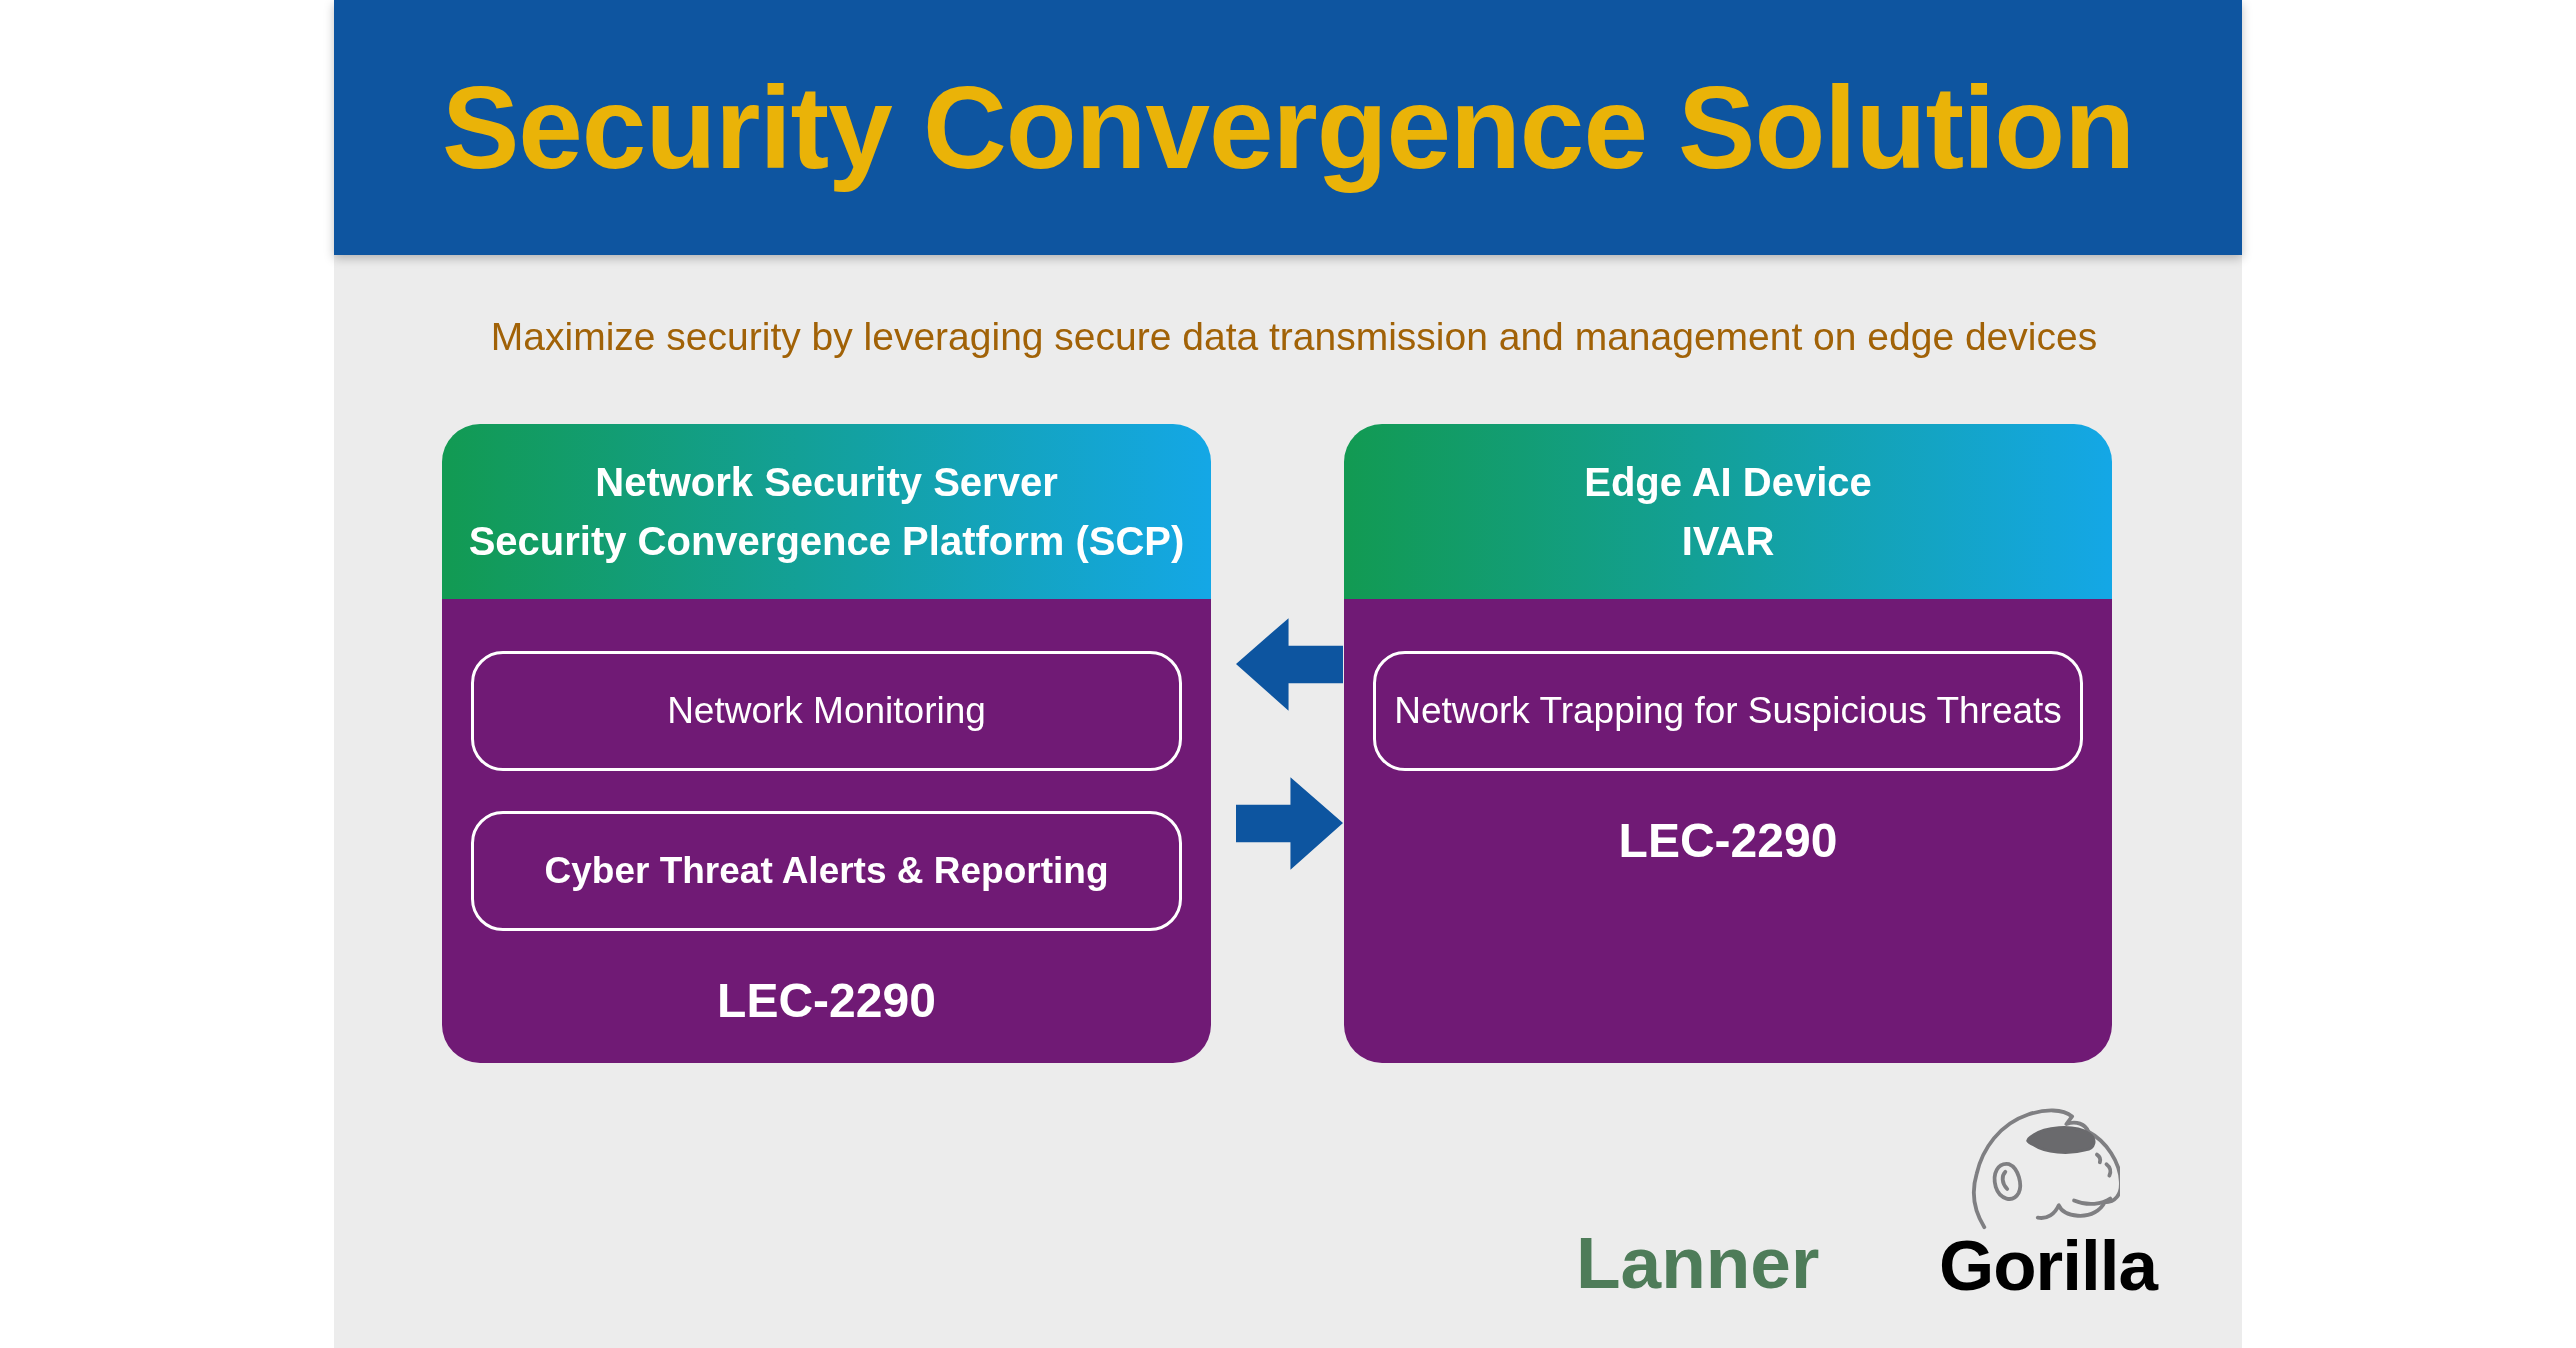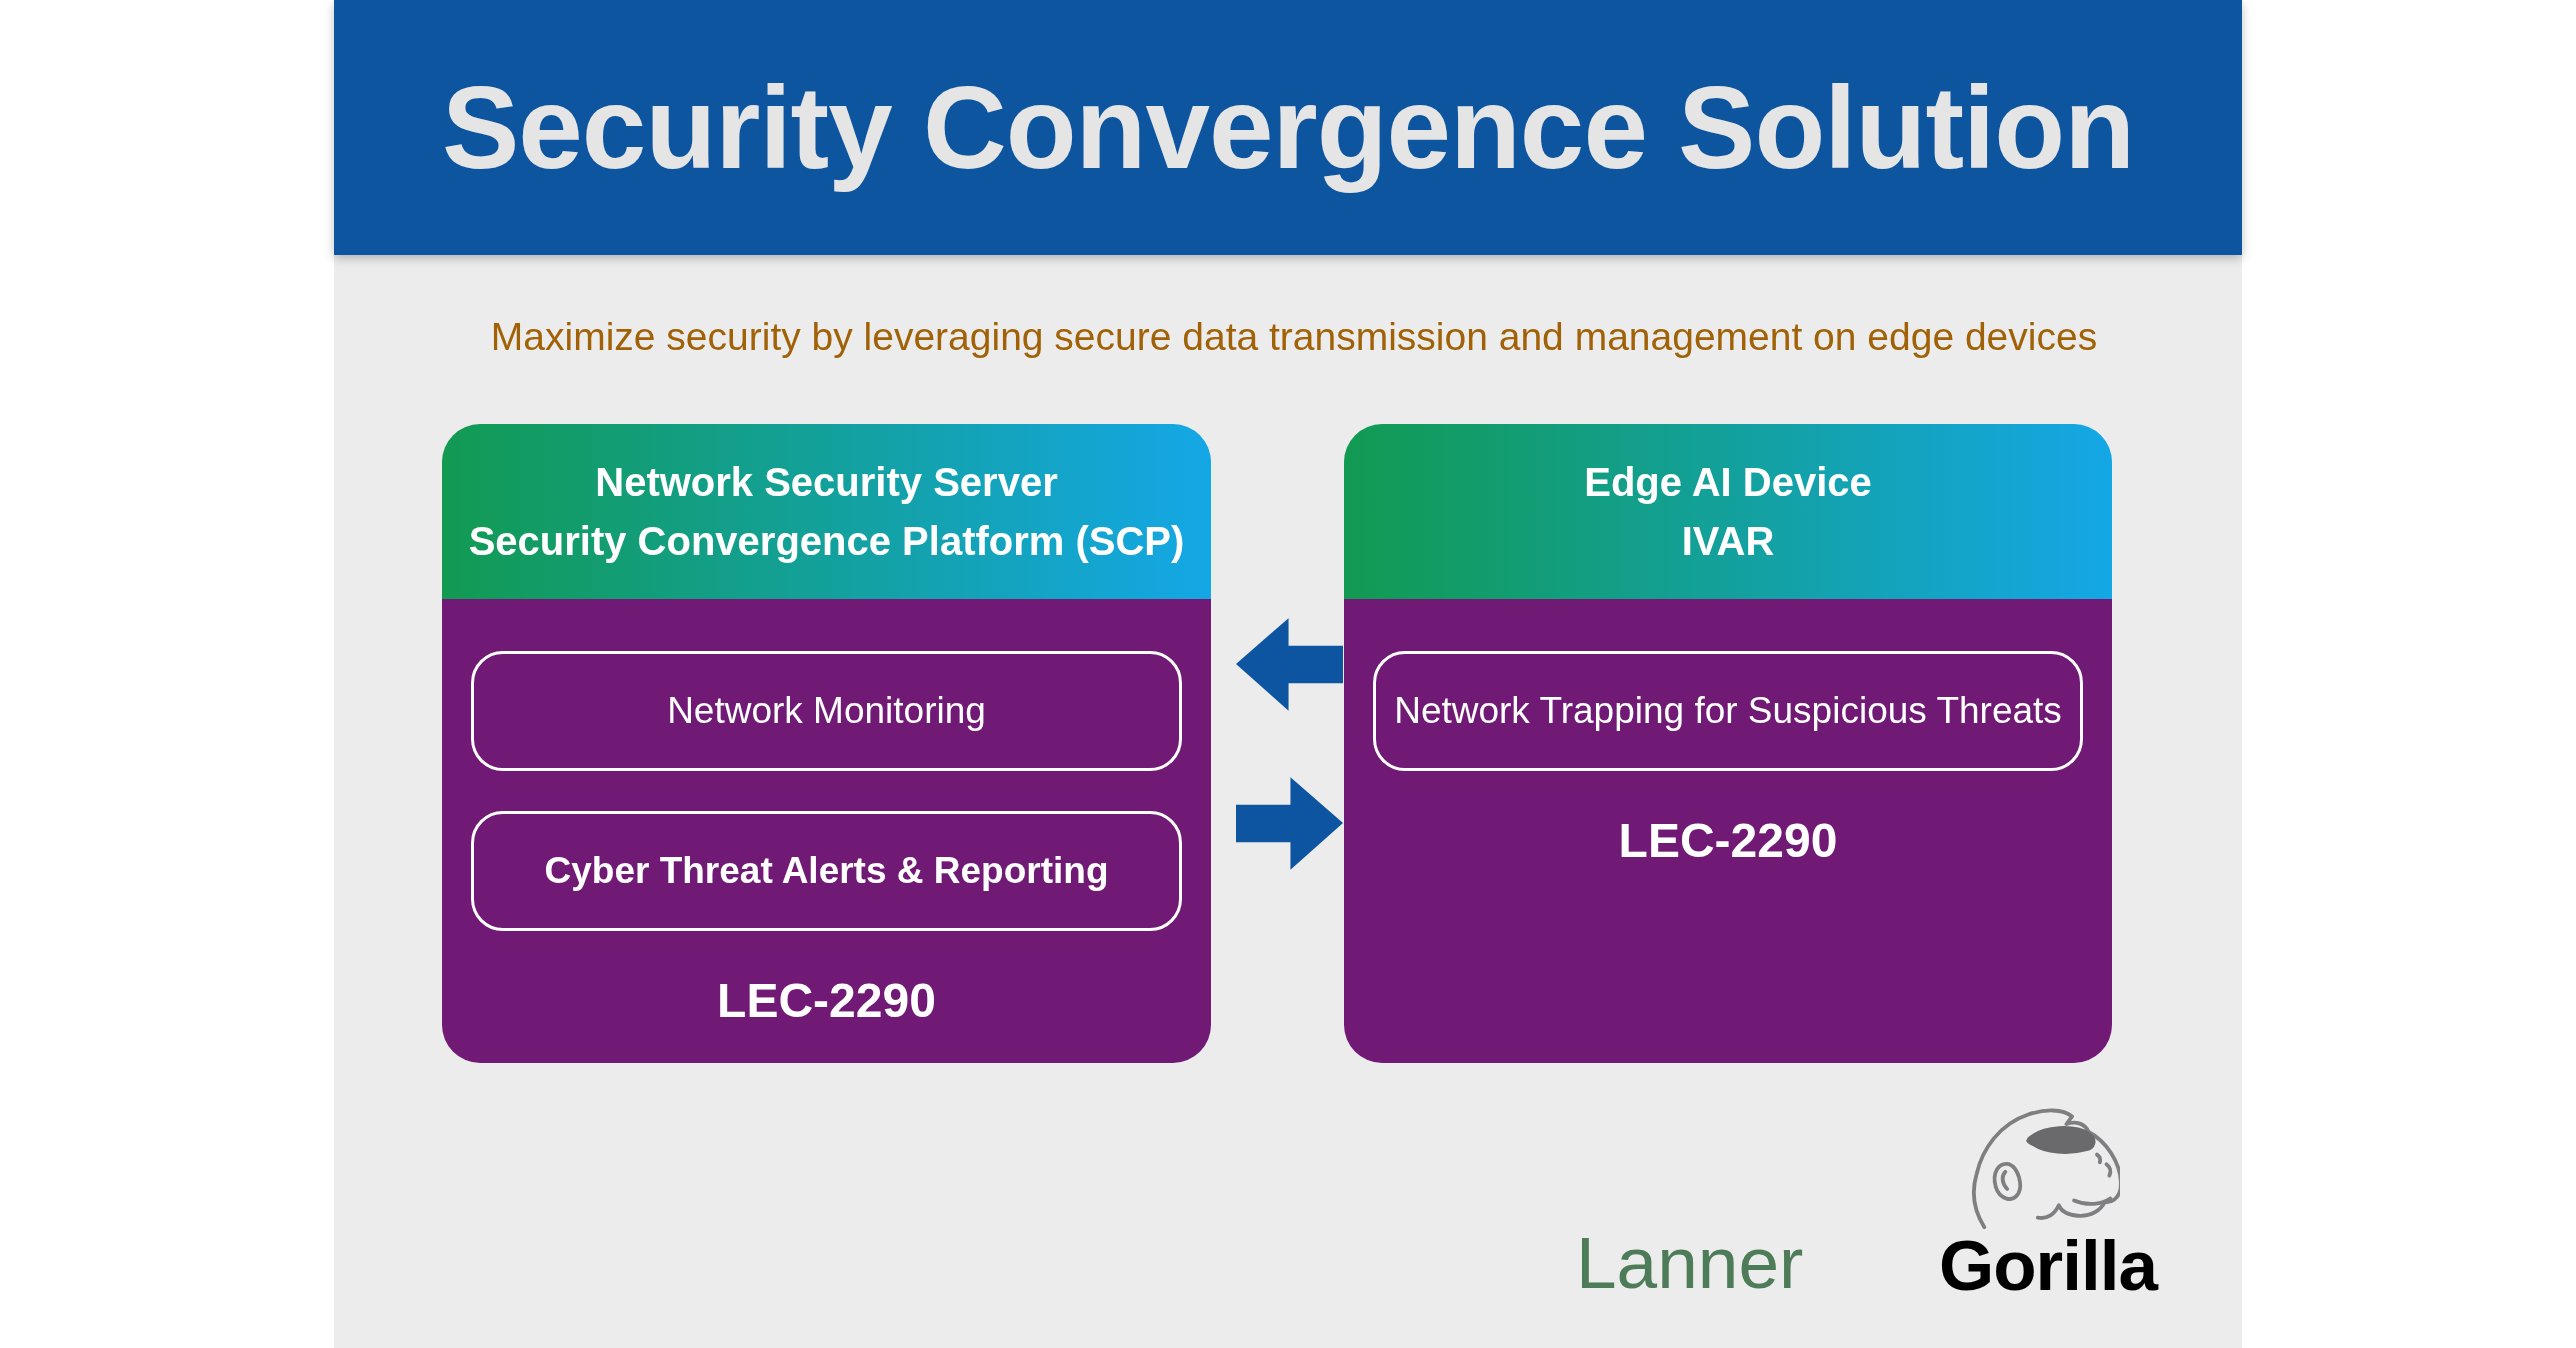--- a/index.html
+++ b/index.html
@@ -8,21 +8,21 @@
     overflow:hidden; font-family:"Liberation Sans", sans-serif;
   }
   .panel { position:absolute; left:334px; top:0; width:1908px; height:1348px; background:#ececec; }
 
   .banner {
     position:absolute; left:334px; top:0; width:1908px; height:255px;
     background:#0e55a0; display:flex; align-items:center; justify-content:center;
     box-shadow:0 3.8px 9.5px rgba(0,0,0,0.25);
   }
   .banner h1 {
-    margin:0; color:#e5e5e5; font-size:116px; font-weight:bold;
+    margin:0; color:#eab308; font-size:116px; font-weight:bold;
     letter-spacing:-1px; white-space:nowrap;
   }
 
   .subtitle {
     position:absolute; left:340px; top:315px; width:1908px; margin:0;
     text-align:center; font-size:39px; color:#a16207;
   }
 
   .box {
     position:absolute; top:424px; height:639px; border-radius:38px;
@@ -55,21 +55,21 @@
     margin-top:42px; text-align:center; color:#ffffff;
     font-size:48px; font-weight:bold;
   }
 
   .arrow { position:absolute; width:107px; height:93px; }
   .arrow-left  { left:1236px; top:618px; }
   .arrow-right { left:1236px; top:777px; }
 
   .lanner {
     position:absolute; left:1576px; top:1221px;
-    font-size:73px; font-weight:normal; color:#4e7c59; white-space:nowrap;
+    font-size:73px; font-weight:bold; color:#4e7c59; white-space:nowrap;
   }
   .gorilla-text {
     position:absolute; left:1939px; top:1225px;
     font-size:71px; font-weight:bold; color:#000000; letter-spacing:-1px; white-space:nowrap;
   }
   .gorilla-head { position:absolute; left:1967px; top:1105px; }
 </style>
 </head>
 <body>
 

